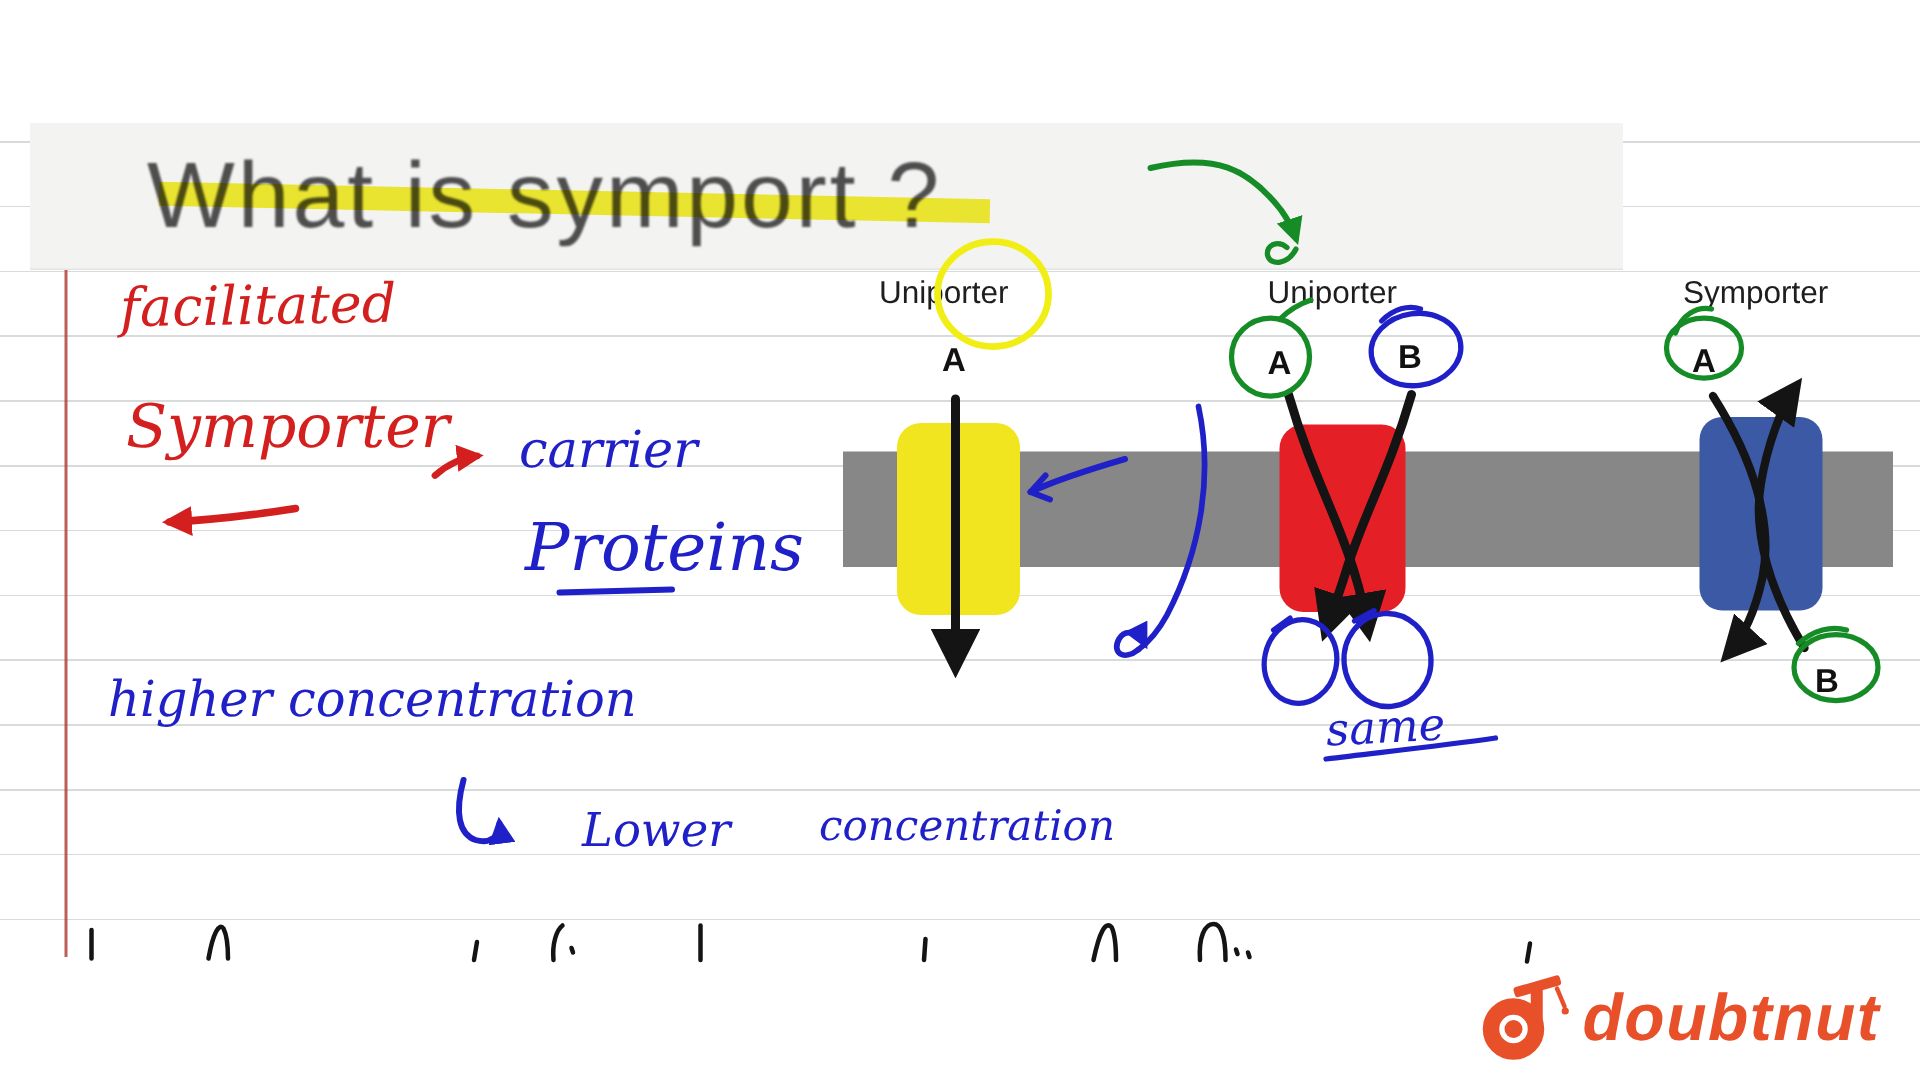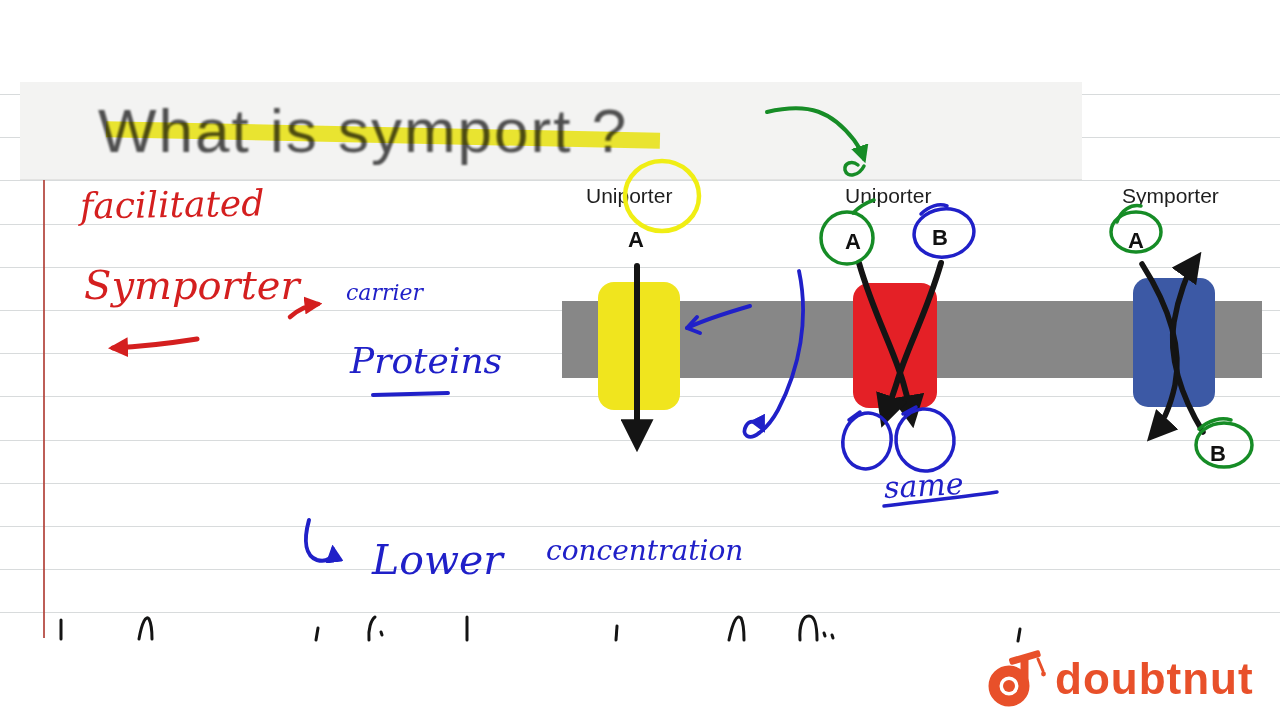--- a/index.html
+++ b/index.html
@@ -27,31 +27,31 @@
   .porter.anti{left:1133px;top:278px;width:82px;height:129px;border-radius:15px;background:#3c59a5;}
 
   .plabel{position:absolute;z-index:5;font-size:21px;color:#1e1e1e;white-space:nowrap;}
   .mol{position:absolute;z-index:5;font-size:22px;font-weight:bold;color:#111;}
 
   
   .hw{position:absolute;z-index:5;font-family:"DejaVu Serif",serif;font-style:italic;white-space:nowrap;}
   .hw.red{color:#d41f1f}.hw.blue{color:#2020c8}
   .hw-facilitated{left:80px;top:184px;font-size:36px;transform:rotate(-1deg);}
   .hw-diffusion{left:84px;top:262px;font-size:40px;}
-  .hw-carrier{left:346px;top:280px;font-size:22px;}
-  .hw-proteins{left:350px;top:340px;font-size:36px;}
+  .hw-carrier{left:346px;top:280px;font-size:34px;}
+  .hw-proteins{left:350px;top:340px;font-size:44px;}
   .hw-higher{left:72px;top:446px;font-size:33px;}
-  .hw-lower{left:372px;top:536px;font-size:41px;}
+  .hw-lower{left:388px;top:536px;font-size:31px;}
   .hw-concentration{left:546px;top:534px;font-size:28px;}
   .hw-same{left:884px;top:468px;font-size:30px;transform:rotate(-3deg);}
 
   .pen{position:absolute;left:0;top:0;z-index:6;pointer-events:none;}
 
   
-  .logo{position:absolute;left:983px;top:646px;display:flex;align-items:center;gap:8px;z-index:7;}
+  .logo{position:absolute;left:983px;top:646px;display:flex;align-items:center;gap:8px;z-index:7;font-style:italic;}
   .logo .word{font-size:44px;font-weight:bold;color:#e8502a;letter-spacing:1px;line-height:1;}
 </style>
 </head>
 <body>
 
 <div class="stage">
 
   <div class="ruled"></div>
   <div class="margin"></div>
 
@@ -72,20 +72,21 @@
   <div class="mol" style="left:628px;top:227px">A</div>
   <div class="mol" style="left:845px;top:229px">A</div>
   <div class="mol" style="left:932px;top:225px">B</div>
   <div class="mol" style="left:1128px;top:228px">A</div>
   <div class="mol" style="left:1210px;top:441px">B</div>
 
   <div class="hw red hw-facilitated">facilitated</div>
   <div class="hw red hw-diffusion">Symporter</div>
   <div class="hw blue hw-carrier">carrier</div>
   <div class="hw blue hw-proteins">Proteins</div>
+  <div class="hw blue hw-higher">higher concentration</div>
   <div class="hw blue hw-lower">Lower</div>
   <div class="hw blue hw-concentration">concentration</div>
   <div class="hw blue hw-same">same</div>
 
   <svg class="pen" width="1280" height="720" viewBox="0 0 1280 720">
     <defs>
       <marker id="mBlack" viewBox="0 0 10 10" refX="7.5" refY="5" markerWidth="5.5" markerHeight="5.5" orient="auto-start-reverse">
           <path d="M0,0L10,5L0,10z" fill="#141414"></path>
         </marker>
       <marker id="mBlue" viewBox="0 0 10 10" refX="7.5" refY="5" markerWidth="4.5" markerHeight="4.5" orient="auto-start-reverse">

